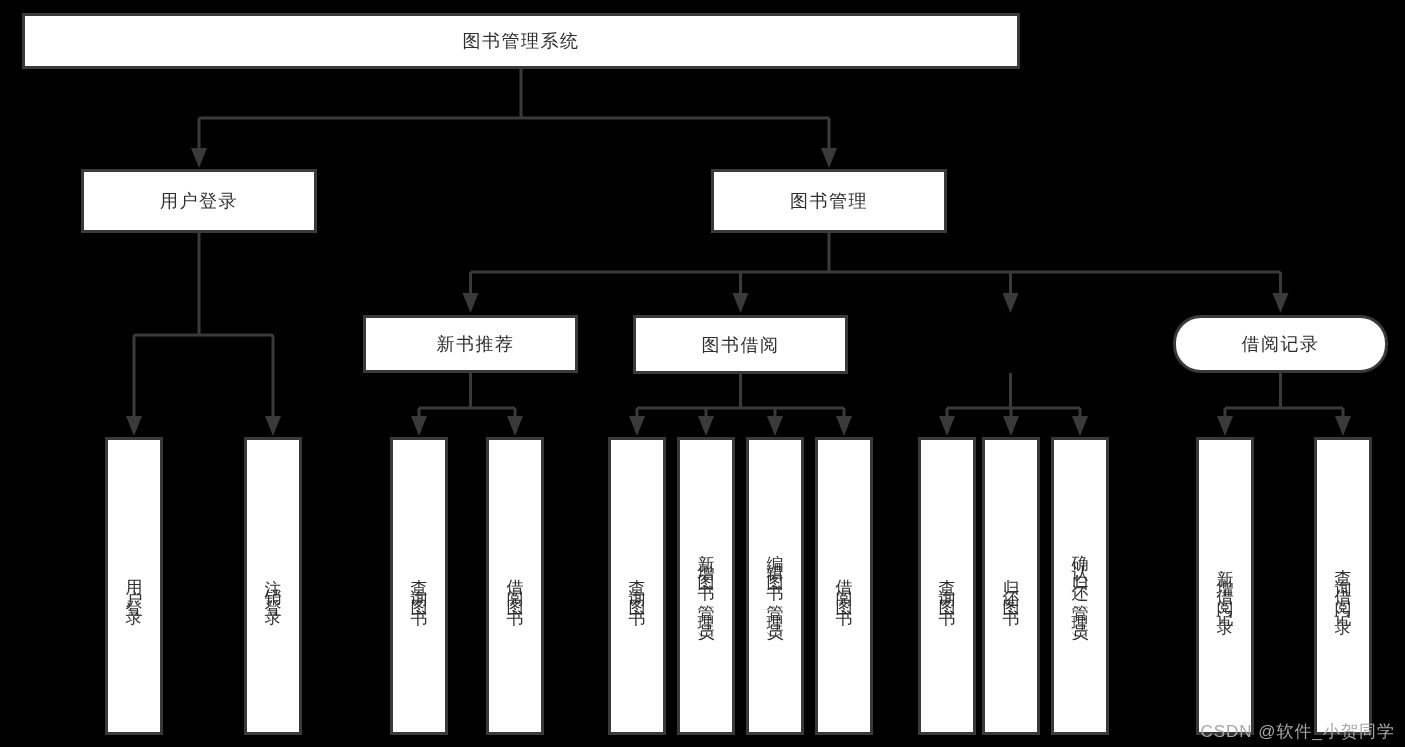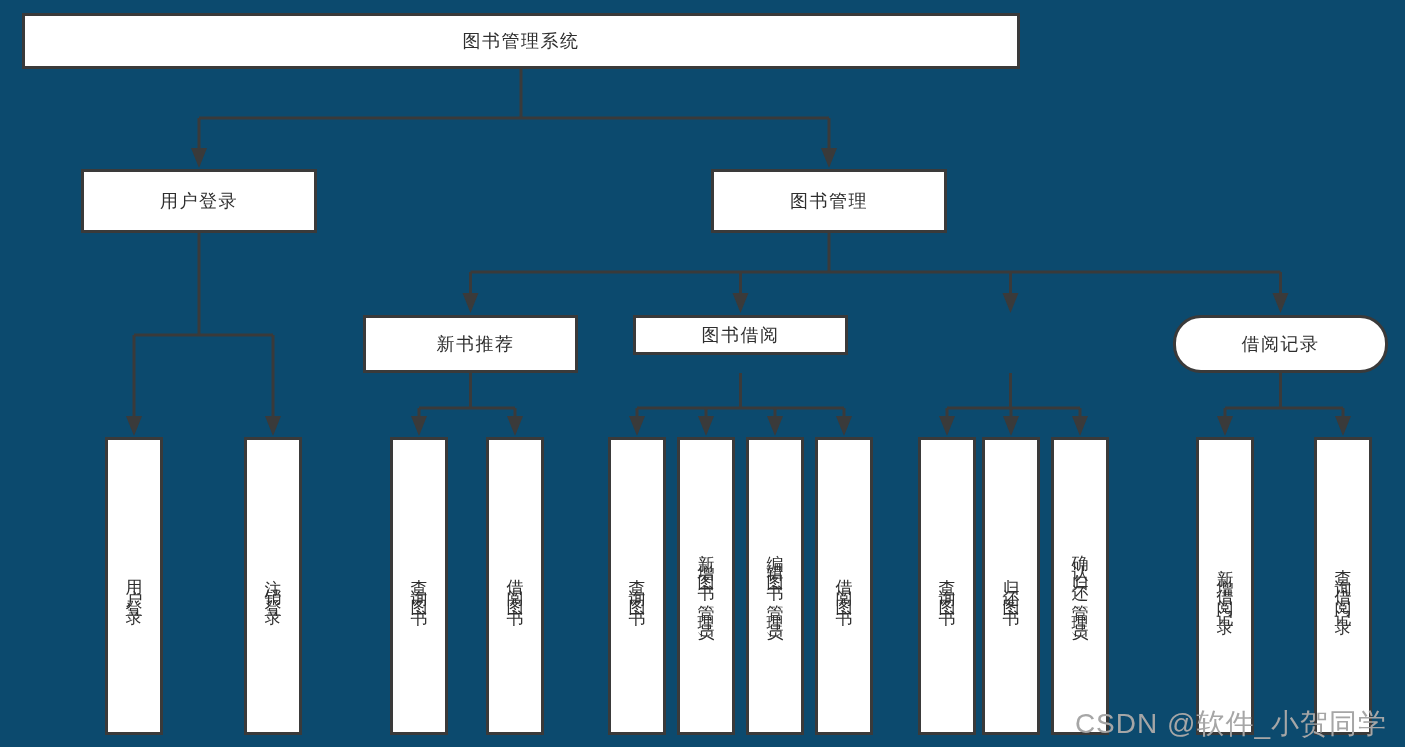--- a/index.html
+++ b/index.html
@@ -1,24 +1,24 @@
 <!DOCTYPE html>
 <html><head>
 <meta charset="utf-8">
 <style>
   html,body{margin:0;padding:0;background:#fff;}
-  .stage{position:relative;width:1405px;height:747px;background:#0c4a6e;overflow:hidden;
+  .stage{position:relative;width:1405px;height:747px;background:#000000;overflow:hidden;
          font-family:"Liberation Sans","DejaVu Sans",sans-serif;}
   .wires{position:absolute;left:0;top:0;z-index:0;}
   .box{position:absolute;z-index:1;background:#fff;border:3px solid #3a3a3a;box-sizing:border-box;
        display:flex;align-items:center;justify-content:center;color:#2e2e2e;}
   .hbox span{font-size:18px;letter-spacing:1.5px;white-space:nowrap;}
   .vbox span{writing-mode:vertical-rl;text-orientation:mixed;font-size:17px;
              letter-spacing:10px;white-space:nowrap;}
-  .watermark{position:absolute;z-index:2;right:18px;bottom:4px;font-size:28px;
+  .watermark{position:absolute;z-index:2;right:10px;bottom:4px;font-size:17px;
              color:#a6a6a6;letter-spacing:1px;white-space:nowrap;}
 </style>
 </head>
 <body>
 
 <div class="stage">
 
   <svg class="wires" width="1405" height="747" viewBox="0 0 1405 747">
     <g stroke="#3a3a3a" stroke-width="3" fill="none">
 
@@ -70,21 +70,21 @@
   <div class="box hbox" style="left:81px;top:169px;width:236px;height:64px;">
     <span>用户登录</span>
   </div>
   <div class="box hbox" style="left:711px;top:169px;width:236px;height:64px;align-items:center;">
     <span>图书管理</span>
   </div>
 
   <div class="box hbox" style="left:363px;top:315px;width:215px;height:58px;padding-left:10px;">
     <span>新书推荐</span>
   </div>
-  <div class="box hbox" style="left:633px;top:315px;width:215px;height:40px;">
+  <div class="box hbox" style="left:633px;top:315px;width:215px;height:59px;">
     <span>图书借阅</span>
   </div>
   <div class="box hbox" style="left:1173px;top:315px;width:215px;height:58px;border-radius:28px;">
     <span>借阅记录</span>
   </div>
 
   <div class="box vbox" style="left:105px;top:437px;width:58px;height:298px;">
     <span>用户登录</span>
   </div>
   <div class="box vbox" style="left:244px;top:437px;width:58px;height:298px;">

